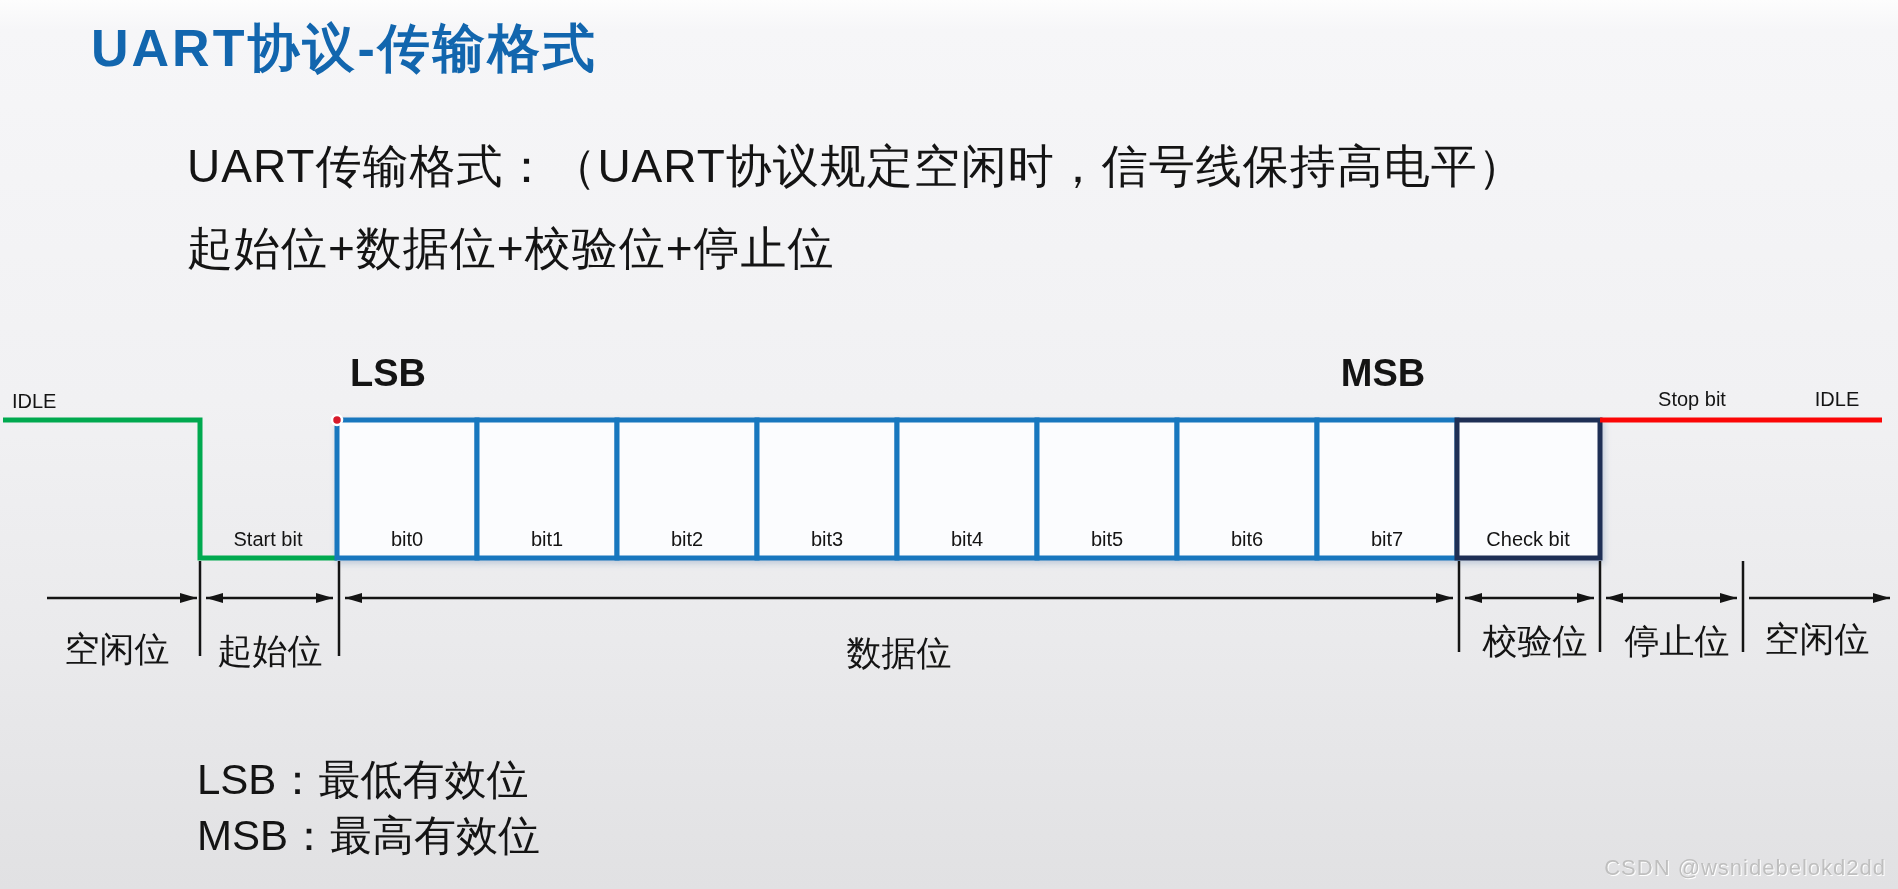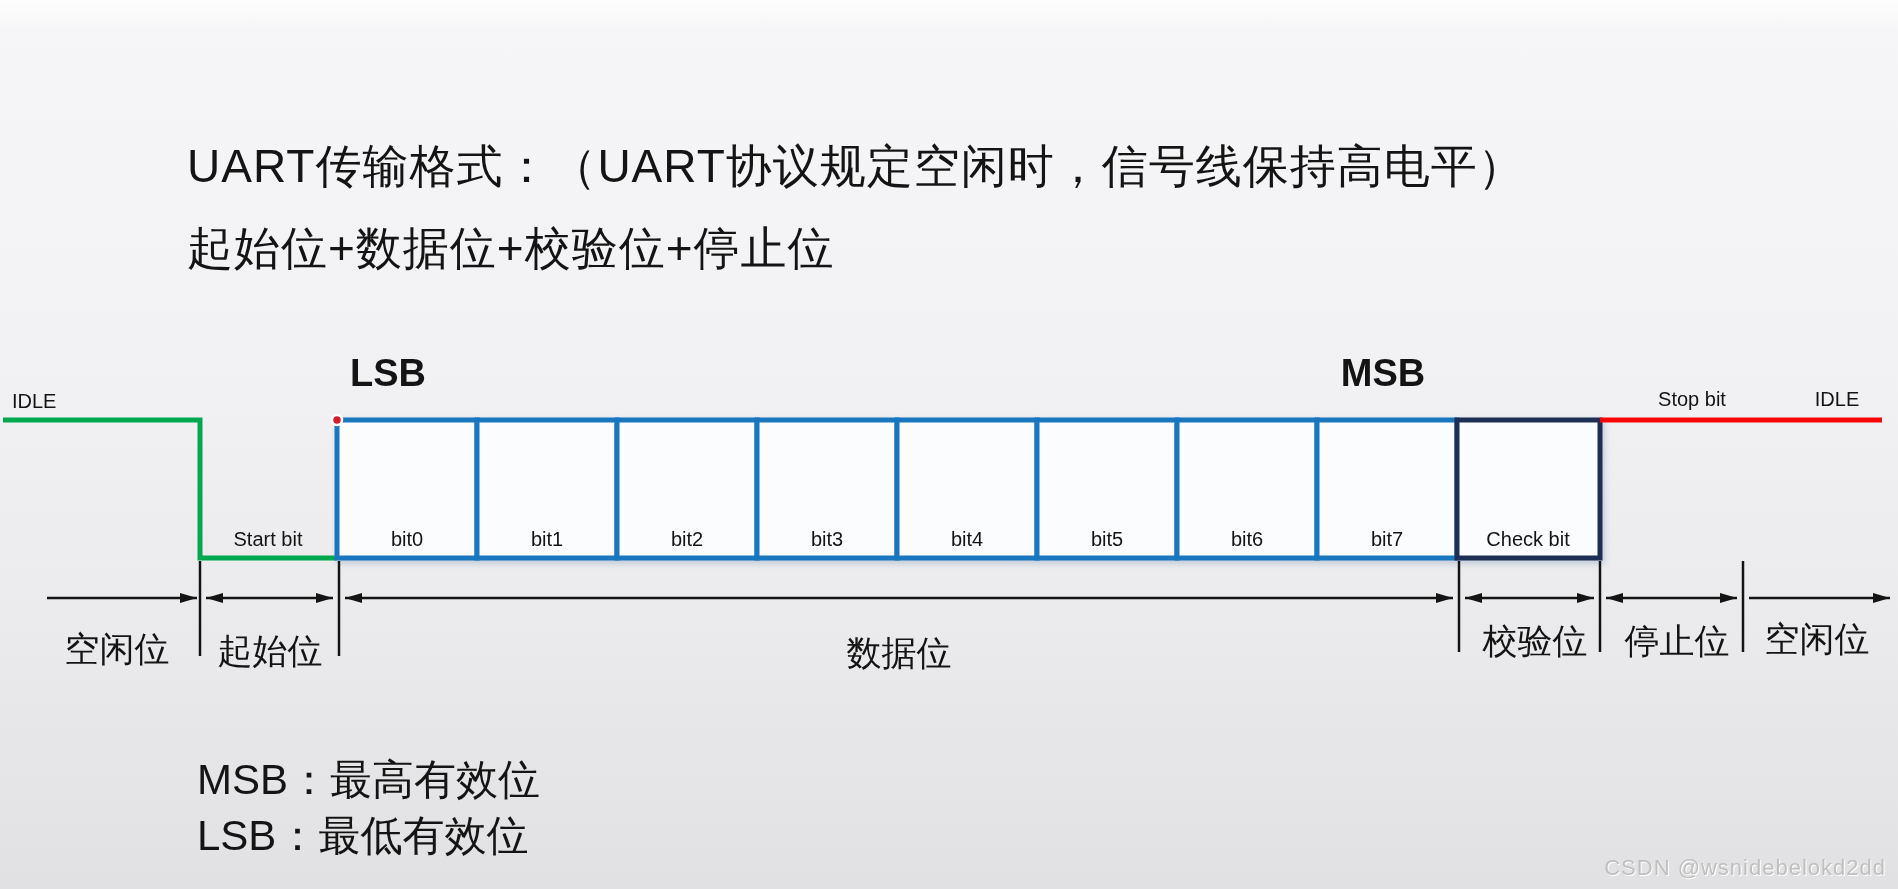--- a/index.html
+++ b/index.html
@@ -36,20 +36,21 @@
   text{fill:#141414;}
   .small-label{font-size:20px;}
   .edge-label{font-size:38px;font-weight:bold;}
   .cn-label{font-size:35px;}
 </style>
 </head>
 <body>
 
 <div class="canvas">
 
+  <div class="page-title">UART协议-传输格式</div>
   <div class="body-line line1">UART传输格式：（UART协议规定空闲时，信号线保持高电平）</div>
   <div class="body-line line2">起始位+数据位+校验位+停止位</div>
 
   <svg class="wave" viewBox="0 0 1898 889" xmlns="http://www.w3.org/2000/svg">
     <defs>
       <marker id="arrow" viewBox="0 0 18 12" refX="17" refY="6" markerWidth="18" markerHeight="12" markerUnits="userSpaceOnUse" orient="auto-start-reverse">
         <path d="M0,1 L17,6 L0,11 Z" fill="#141414"></path>
       </marker>
     </defs>
 
@@ -102,19 +103,19 @@
 
     <text class="cn-label" x="117" y="661" text-anchor="middle">空闲位</text>
     <text class="cn-label" x="270" y="663" text-anchor="middle">起始位</text>
     <text class="cn-label" x="899" y="665" text-anchor="middle">数据位</text>
     <text class="cn-label" x="1535" y="653" text-anchor="middle">校验位</text>
     <text class="cn-label" x="1677" y="653" text-anchor="middle">停止位</text>
     <text class="cn-label" x="1817" y="651" text-anchor="middle">空闲位</text>
   </svg>
 
   <div class="notes">
+    <div>LSB：最低有效位</div>
     <div>MSB：最高有效位</div>
-    <div>LSB：最低有效位</div>
   </div>
 
   <div class="watermark">CSDN @wsnidebelokd2dd</div>
 
 </div>
 
 </body></html>

